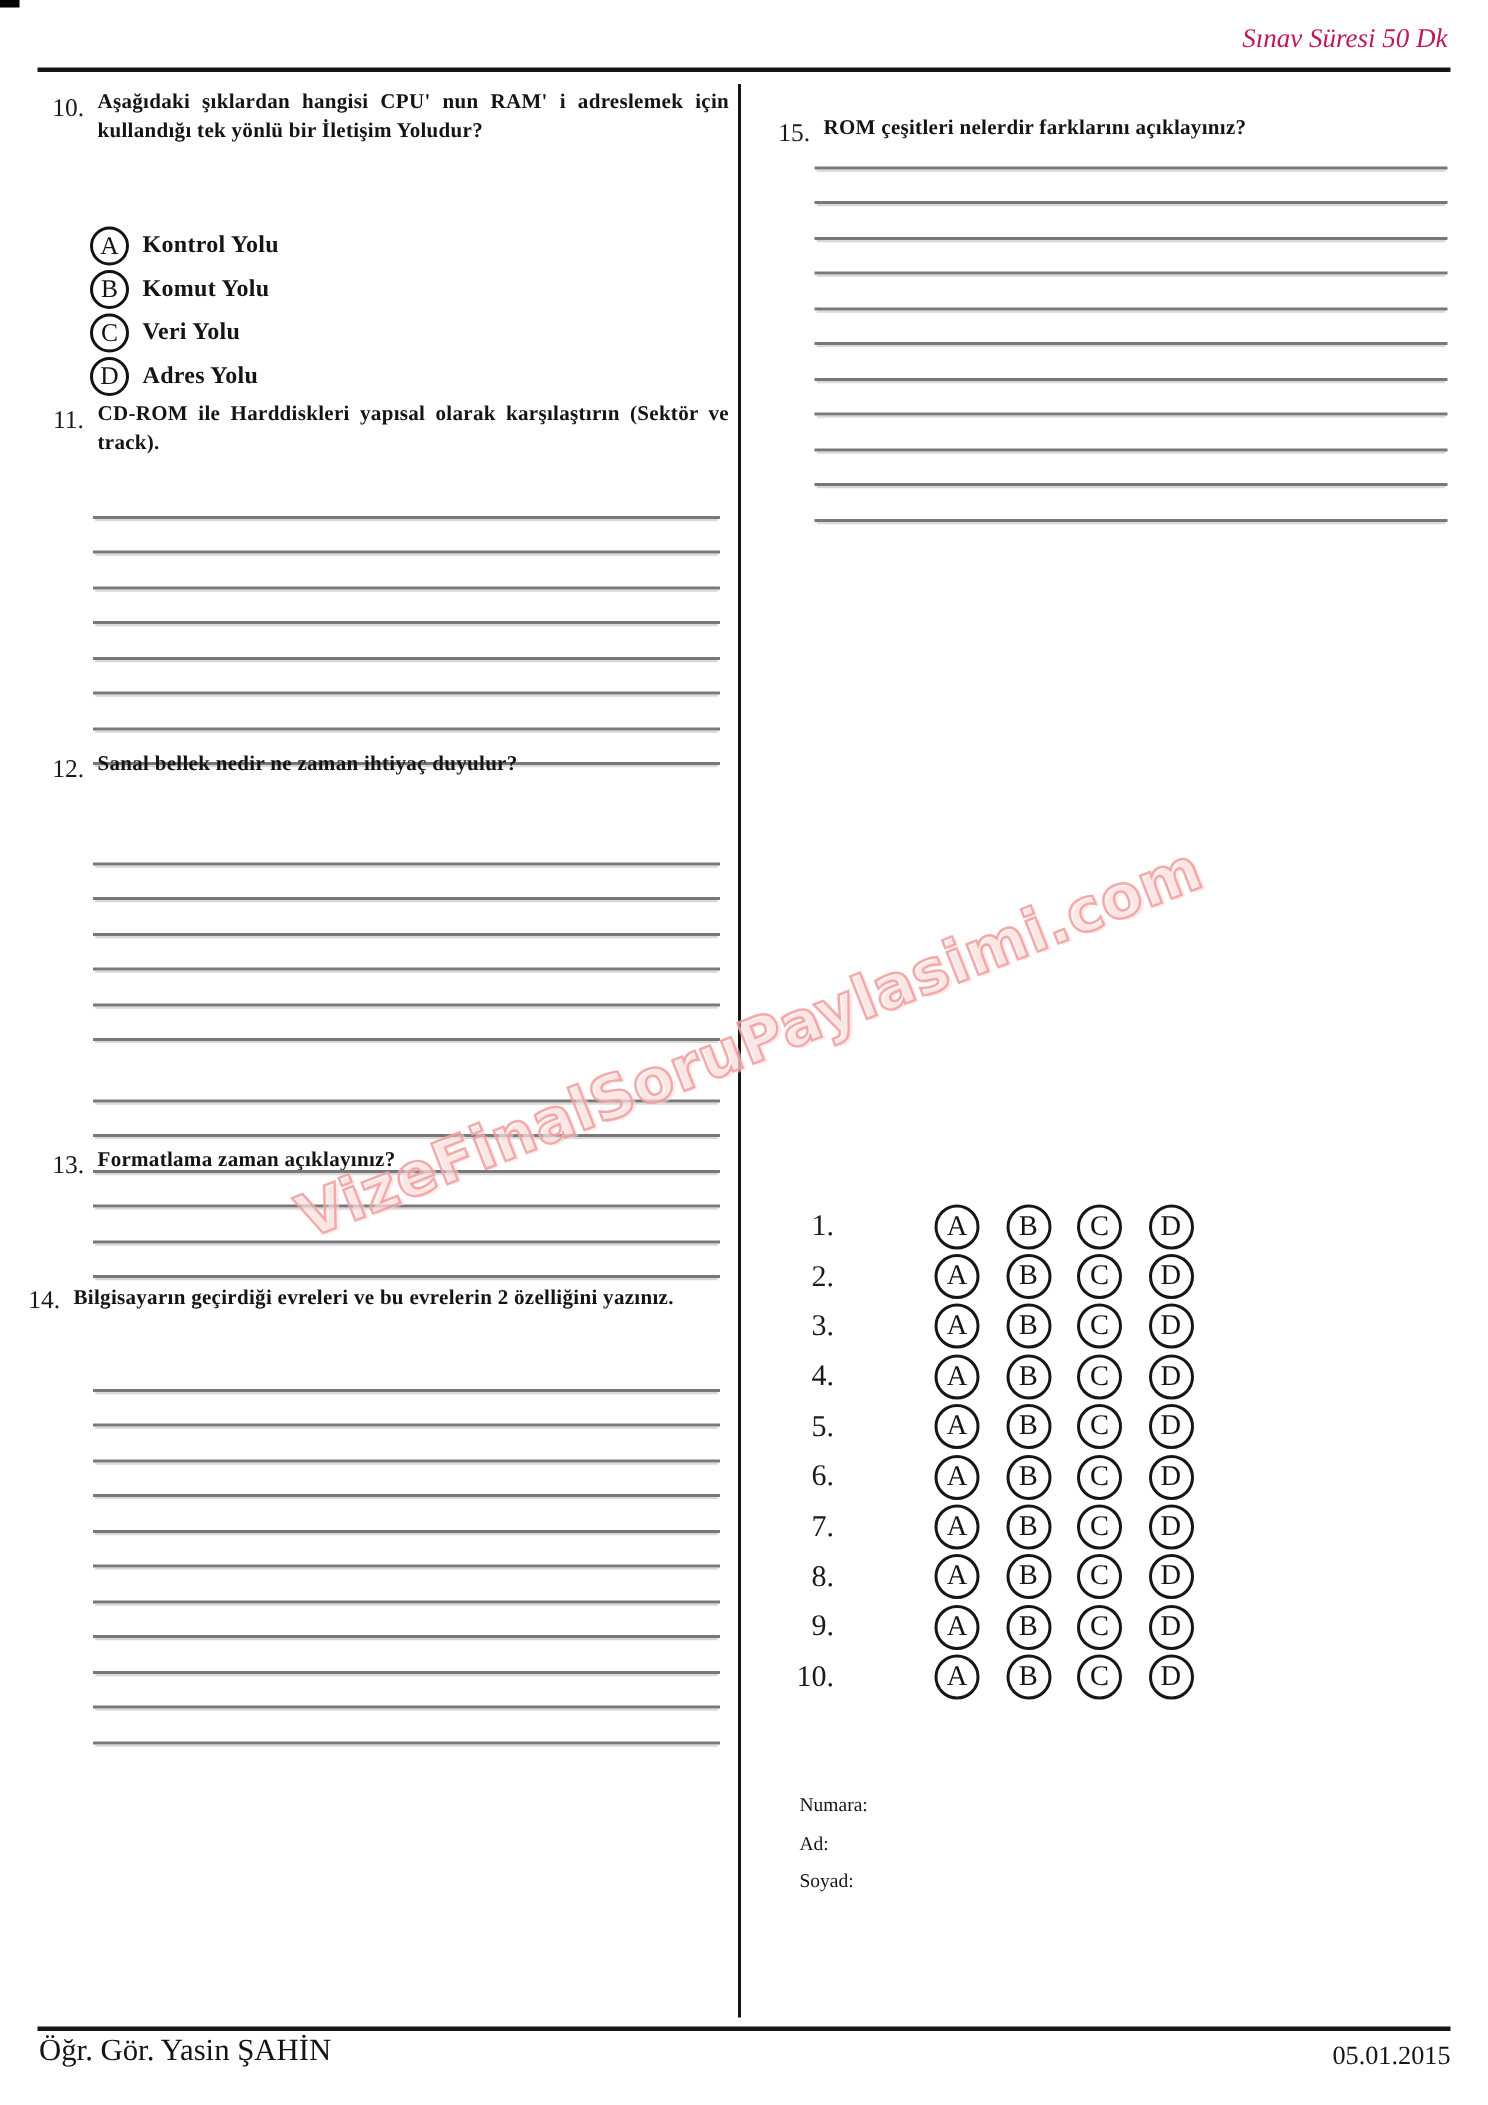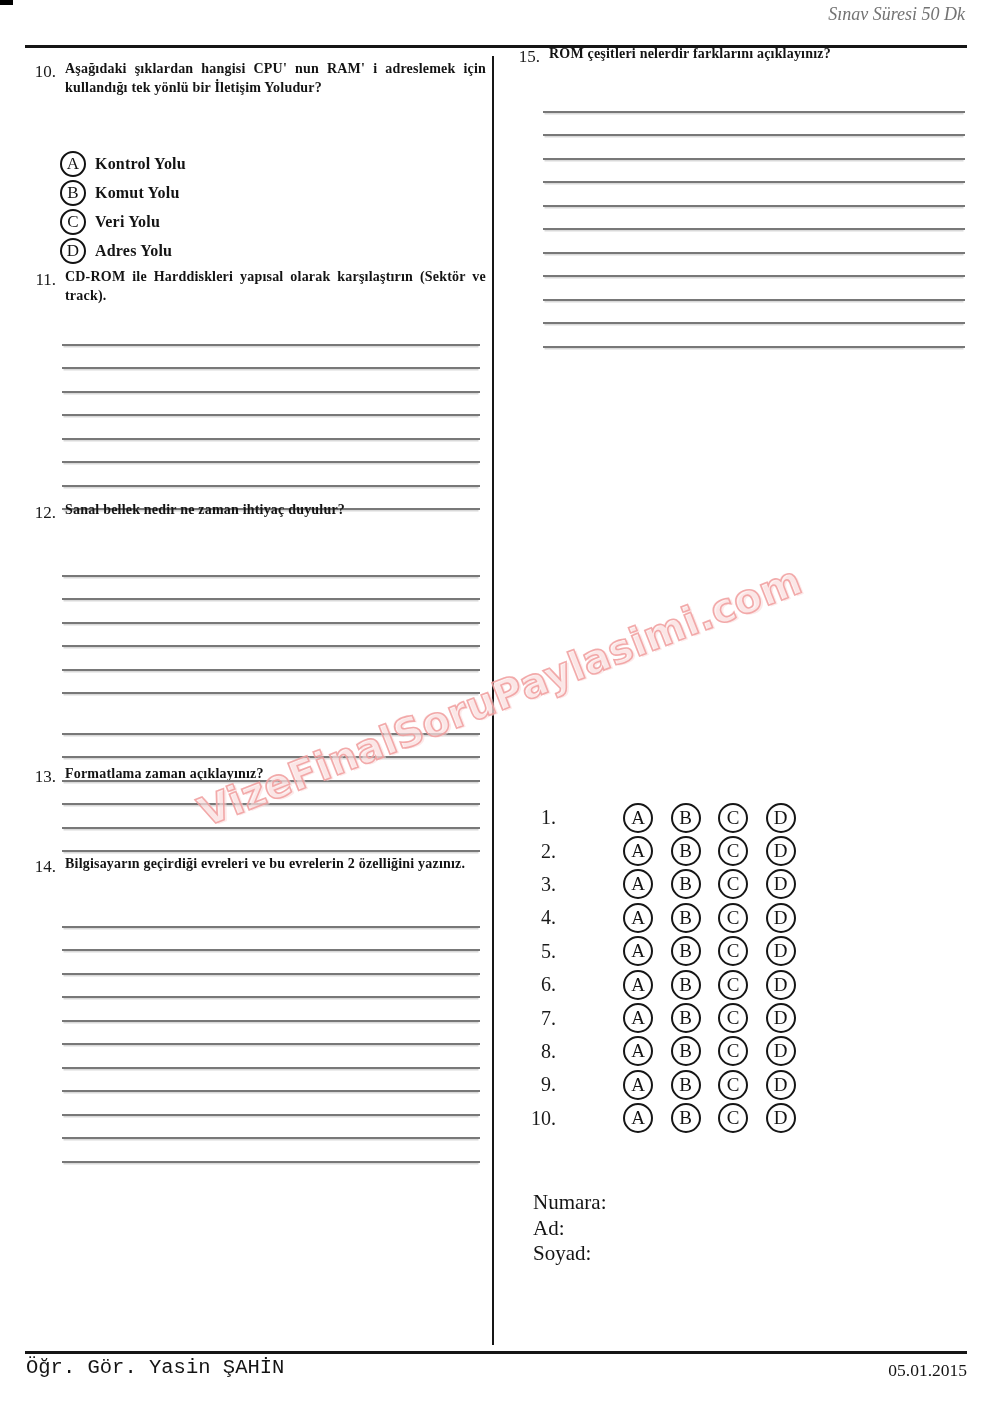--- a/index.html
+++ b/index.html
@@ -1,34 +1,34 @@
 <!DOCTYPE html>
 <html><head>
 <meta charset="utf-8">
 <style>
   html,body{margin:0;padding:0;background:#ffffff;}
   .page{position:relative;width:992px;height:1403px;background:#ffffff;
         font-family:"Liberation Serif",serif;color:#141414;overflow:hidden;}
 
   .corner-artifact{position:absolute;left:0;top:0;width:13px;height:5px;background:#000;}
 
-  .header-note{position:absolute;top:4px;right:27px;font-style:italic;font-size:18px;color:#737373;}
+  .header-note{position:absolute;top:15px;right:27px;font-style:italic;font-size:18px;color:#be185d;}
   .top-rule{position:absolute;left:25px;right:25px;top:45px;height:3px;background:#161616;}
   .divider{position:absolute;left:492px;top:56px;width:2px;height:1289px;background:#161616;}
 
   .q{position:absolute;display:flex;align-items:flex-start;}
   .q .qnum{flex:none;width:32px;text-align:right;font-size:17px;padding-top:3px;color:#1a1a1a;}
   .q .qtext{flex:1;margin-left:9px;font-weight:bold;font-size:14px;line-height:1.38;
             text-align:justify;letter-spacing:.2px;}
   #q10{left:24px;top:59px;width:462px;}
   #q11{left:24px;top:267px;width:462px;}
   #q12{left:24px;top:500px;width:462px;}
   #q13{left:24px;top:716px;width:462px;margin-top:48px;}
-  #q14{left:24px;top:854px;width:466px;}
-  #q15{left:508px;top:44px;width:462px;}
+  #q14{left:8px;top:854px;width:466px;align-items:center;}
+  #q15{left:508px;top:76px;width:462px;}
 
   .options{position:absolute;left:60px;top:149px;}
   .opt{display:flex;align-items:center;height:29px;}
   .opt-circle{flex:none;width:22px;height:22px;border:2px solid #121212;border-radius:50%;
               display:flex;align-items:center;justify-content:center;font-size:17px;background:#fff;}
   .opt-label{margin-left:9px;font-weight:bold;font-size:16px;letter-spacing:.2px;}
 
   .lines{position:absolute;}
   .lines-left{left:62px;width:418px;}
   .lines-right{left:543px;width:422px;}
@@ -36,31 +36,31 @@
 
   .bubbles{position:absolute;left:508px;top:801px;}
   .b-row{display:flex;align-items:center;height:33.4px;}
   .b-num{flex:none;width:48px;text-align:right;font-size:20px;color:#1a1a1a;}
   .b-circle{flex:none;box-sizing:border-box;width:30px;height:30px;border:2.5px solid #161616;
             border-radius:50%;display:flex;align-items:center;justify-content:center;
             font-size:19px;margin-left:17.5px;background:#fff;}
   .b-num + .b-circle{margin-left:67px;}
 
   .fields{position:absolute;left:533px;top:1190px;}
-  .field{font-size:21px;line-height:25.5px;color:#141414;}
+  .field{font-size:13px;line-height:25.5px;color:#141414;}
 
   .watermark{position:absolute;left:500px;top:696px;white-space:nowrap;pointer-events:none;z-index:6;
              transform:translate(-50%,-50%) rotate(-21.5deg);
              font-family:"DejaVu Sans",sans-serif;font-weight:bold;font-size:40px;letter-spacing:.5px;
              color:rgba(255,255,255,0.10);
              -webkit-text-stroke:1.6px rgba(240,156,156,0.85);
              text-shadow:2px 2px 0 rgba(250,216,216,0.55), -1px -1px 0 rgba(250,216,216,0.35);}
 
   .footer-rule{position:absolute;left:25px;right:25px;top:1351px;height:3px;background:#161616;}
-  .footer-left{position:absolute;left:26px;top:1356px;font-size:20.5px;color:#141414;font-family:Liberation Mono, monospace;}
+  .footer-left{position:absolute;left:26px;top:1356px;font-size:20.5px;color:#141414;}
   .footer-right{position:absolute;right:25px;top:1360px;font-size:17.5px;color:#141414;}
 </style>
 </head>
 <body>
 
 <div class="page">
   <div class="corner-artifact"></div>
 
   <div class="header-note">Sınav Süresi 50 Dk</div>
   <div class="top-rule"></div>

